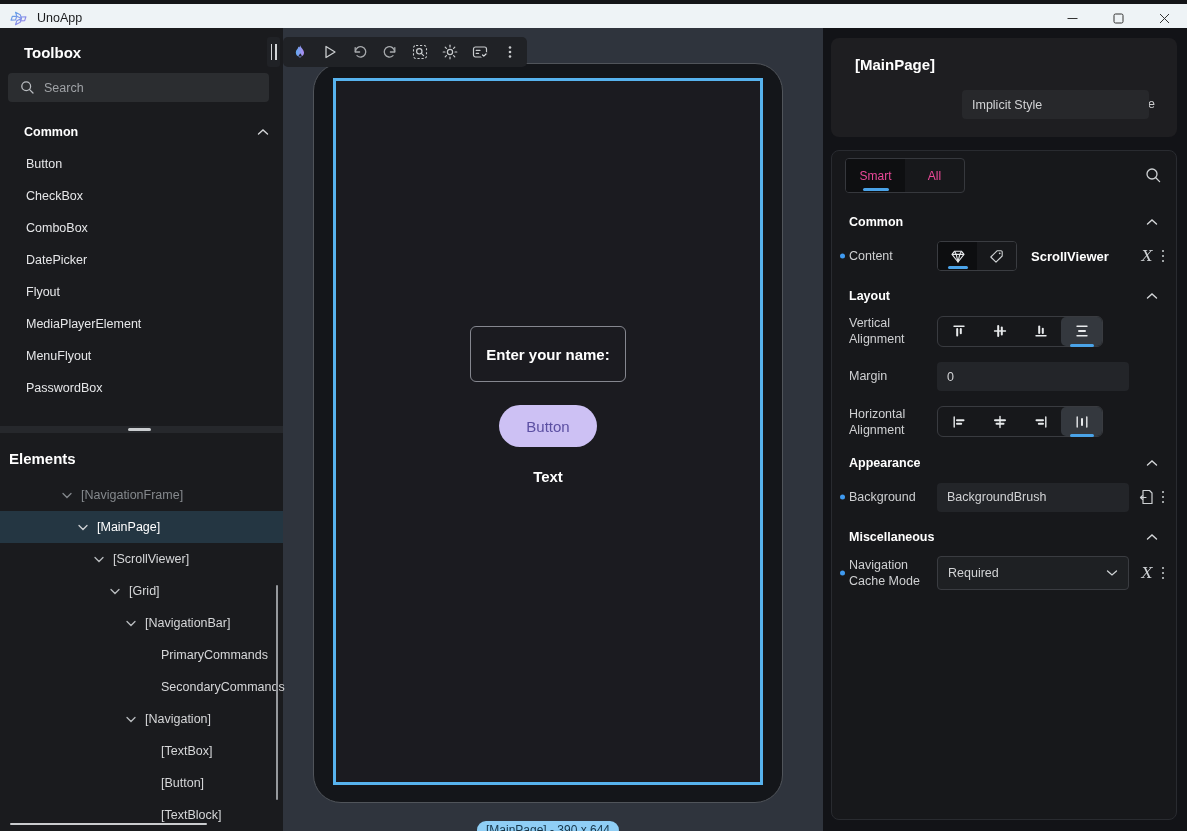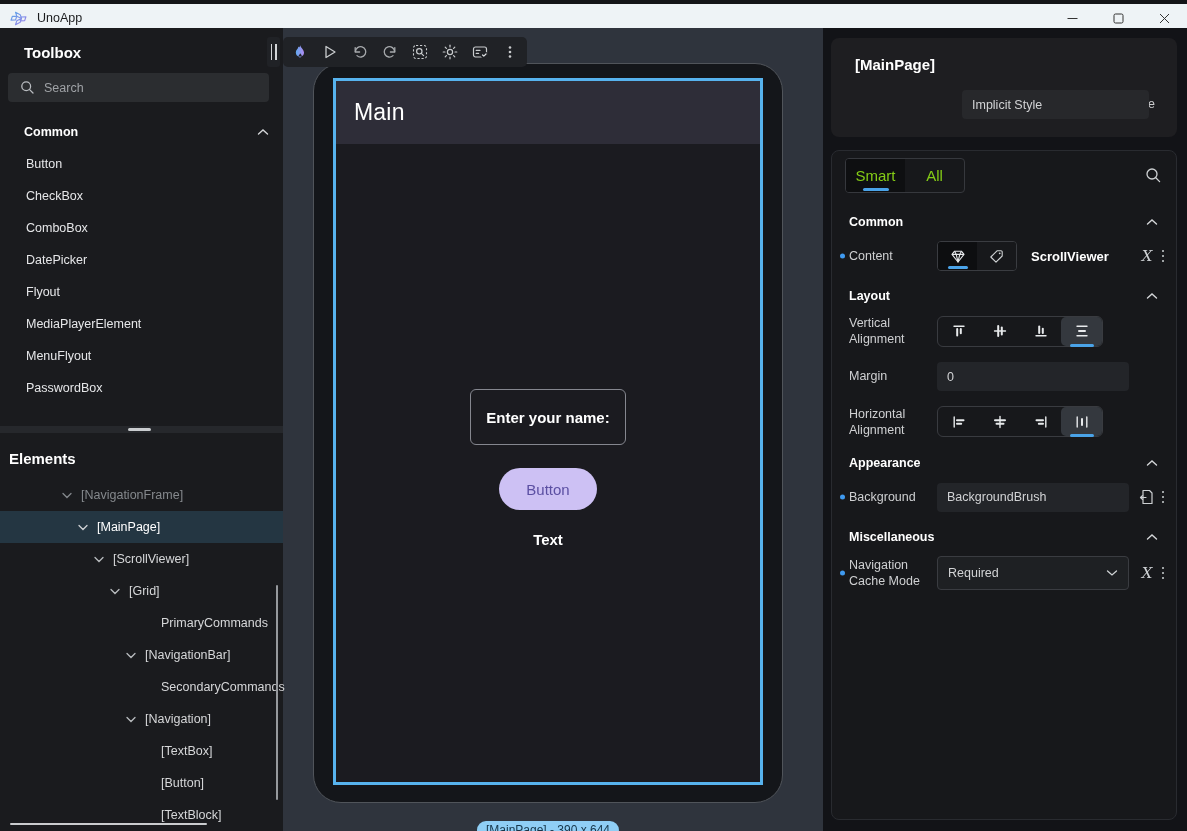--- a/index.html
+++ b/index.html
@@ -60,21 +60,21 @@
   .right-panel { position:absolute; left:823px; top:28px; width:364px; height:803px; background:#121317; }
   .header-card { position:absolute; left:8px; top:10px; width:346px; height:99px; background:#1e1e21; border-radius:8px; }
   .header-card .hc-title { position:absolute; left:24px; top:18px; font-size:15px; font-weight:bold; color:#fff; }
   .hc-row { position:absolute; left:24px; top:59px; width:300px; display:flex; align-items:center;justify-content:flex-end; }
   .hc-row .lbl { font-size:12.5px; color:#cbccce; }
   .hc-input { position:absolute; left:107px; top:-7px; width:187px; height:29px; background:#27282b; border-radius:4px; display:flex; align-items:center; padding-left:10px; font-size:12.5px; color:#d2d3d5; }
 
   .props-card { position:absolute; left:8px; top:122px; width:346px; height:670px; background:#17181b; border:1px solid #292b30; border-radius:8px; }
   .tabs-row { position:absolute; left:13px; top:7px; right:14px; height:35px; display:flex; align-items:center; }
   .tabs-box { height:35px; border:1px solid #36383d; border-radius:4px; display:flex; overflow:hidden; }
-  .tab { width:59px; height:100%; display:flex; align-items:center; justify-content:center; font-size:15px; color:#84cc16; position:relative; }
+  .tab { width:59px; height:100%; display:flex; align-items:center; justify-content:center; font-size:12px; color:#ec4899; position:relative; }
   .tab.active { background:#0e0f11; }
   .tab.active::after { content:""; position:absolute; bottom:1px; left:50%; transform:translateX(-50%); width:26px; height:3px; border-radius:2px; background:#4aa3e8; }
   .tabs-row .srch { margin-left:auto; }
 
   .props-body { position:absolute; left:0; top:52px; width:344px; }
   .p-sec-header { display:flex; align-items:center; height:22px; padding:0 18px 0 17px; margin-top:8px; margin-bottom:8px; }
   .p-sec-header .t { font-size:12.5px; font-weight:bold; color:#fff; }
   .p-sec-header .chev { margin-left:auto; }
   .prop-row { display:flex; align-items:center; min-height:30px; padding:0 12px 0 17px; margin-bottom:14px; position:relative; }
   .prop-row .dot { position:absolute; left:8px; top:50%; transform:translateY(-50%); width:5px; height:5px; border-radius:50%; background:#3f9af0; }
@@ -131,23 +131,20 @@
       <svg width="11" height="11" viewBox="0 0 11 11">
           <path d="M1 1 L10 10 M10 1 L1 10" stroke="#333" stroke-width="1"></path>
         </svg>
     </div>
   </div>
 </div>
 
 <div class="canvas">
   <div class="phone">
     <div class="page">
-      <div class="page-nav">
-        <span class="pt">Main</span>
-      </div>
       <div class="page-body">
         <div class="p-textbox">Enter your name:</div>
         <div class="p-button">Button</div>
         <div class="p-text">Text</div>
       </div>
     </div>
     <div class="sel-badge">[MainPage] - 390 x 644</div>
   </div>
 </div>
 
@@ -216,31 +213,31 @@
       <span>[ScrollViewer]</span>
     </div>
     <div class="tree-row lv3">
       <span class="slot">
           <svg width="10" height="7" viewBox="0 0 10 7">
             <path d="M1 1.5 L5 5.5 L9 1.5" fill="none" stroke="#b9bcbf" stroke-width="1.3" stroke-linecap="round"></path>
           </svg>
         </span>
       <span>[Grid]</span>
     </div>
-    <div class="tree-row lv5">
-      <span class="slot"></span>
-      <span>PrimaryCommands</span>
-    </div>
     <div class="tree-row lv4">
       <span class="slot">
           <svg width="10" height="7" viewBox="0 0 10 7">
             <path d="M1 1.5 L5 5.5 L9 1.5" fill="none" stroke="#b9bcbf" stroke-width="1.3" stroke-linecap="round"></path>
           </svg>
         </span>
       <span>[NavigationBar]</span>
+    </div>
+    <div class="tree-row lv5">
+      <span class="slot"></span>
+      <span>PrimaryCommands</span>
     </div>
     <div class="tree-row lv5">
       <span class="slot"></span>
       <span>SecondaryCommands</span>
     </div>
     <div class="tree-row lv4">
       <span class="slot">
           <svg width="10" height="7" viewBox="0 0 10 7">
             <path d="M1 1.5 L5 5.5 L9 1.5" fill="none" stroke="#b9bcbf" stroke-width="1.3" stroke-linecap="round"></path>
           </svg>

